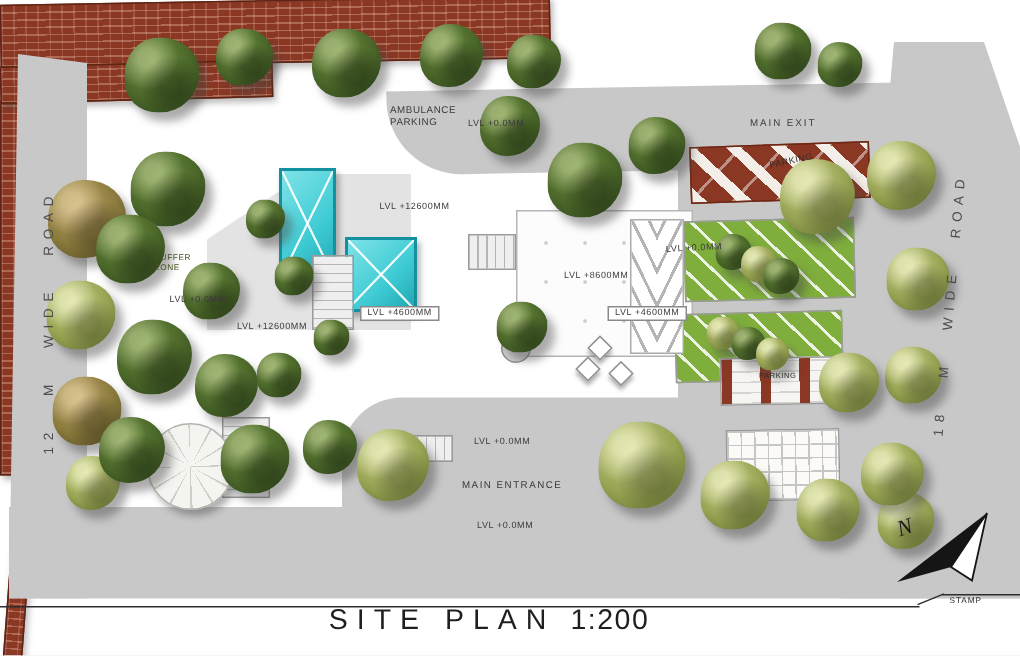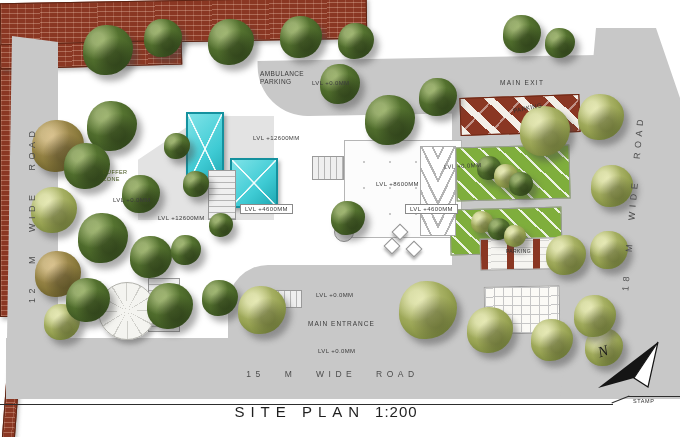--- a/index.html
+++ b/index.html
@@ -58,21 +58,21 @@
   .tree.brown{background:
     radial-gradient(circle at 62% 66%, rgba(0,0,0,.25) 0 16%, transparent 46%),
     radial-gradient(circle at 30% 28%, rgba(255,240,200,.4) 0 12%, transparent 42%),
     radial-gradient(circle at 38% 32%, #c0a368, #8a7a3c 55%, #574e23 92%);}
   
   .lbl{position:absolute;z-index:8;font-size:6px;color:#3b3b3b;letter-spacing:.4px;white-space:nowrap;}
   .boxlbl{background:#fff;border:1px solid #8a8a8a;padding:1px 4px;}
   .rlbl{position:absolute;z-index:8;font-size:9px;color:#4d4d4d;letter-spacing:4.5px;word-spacing:13px;white-space:nowrap;}
   .tline{position:absolute;border-top:1.5px solid #2d2d2d;z-index:9;}
   #title{position:absolute;z-index:9;left:206px;top:403px;width:240px;text-align:center;
-         font-size:15px;color:#1f1f1f;letter-spacing:6px;}
+         font-size:19px;color:#1f1f1f;letter-spacing:6px;}
   #title .scale{letter-spacing:1px;margin-left:10px;}
   #stamp{position:absolute;z-index:9;left:633px;top:398px;font-size:5.5px;color:#2d2d2d;letter-spacing:.6px;}
 </style>
 </head>
 <body>
 
 <div id="canvas">
 
   <div class="road" style="left:0;top:0;width:680px;height:437px;clip-path:polygon(12px 36px,58px 42px,58px 399px,6px 399px);z-index:1"></div>
   <div class="road" style="left:6px;top:338px;width:674px;height:61px;z-index:1"></div>
@@ -132,21 +132,20 @@
   <div class="lbl" style="left:376px;top:181px">LVL  +8600MM</div>
   <div class="lbl boxlbl" style="left:405px;top:204px">LVL  +4600MM</div>
   <div class="lbl" style="left:103px;top:169px;width:28px;white-space:normal;line-height:1.25;font-size:5.5px;color:#44551f">BUFFER ZONE</div>
   <div class="lbl" style="left:113px;top:197px">LVL  +0.0MM</div>
   <div class="lbl" style="left:316px;top:292px">LVL  +0.0MM</div>
   <div class="lbl" style="left:308px;top:320px;font-size:6.5px;letter-spacing:1px">MAIN ENTRANCE</div>
   <div class="lbl" style="left:318px;top:348px">LVL  +0.0MM</div>
   <div class="lbl" style="left:506px;top:248px;font-size:5px;color:#2e2e2e">PARKING</div>
 
   <div class="rlbl" style="left:-53px;top:213px;width:170px;text-align:center;transform:rotate(-90deg)">12 M  WIDE  ROAD</div>
-  <div class="rlbl" style="left:235px;top:369px;width:195px;text-align:center;font-size:8.5px">15 M  WIDE  ROAD</div>
   <div class="rlbl" style="left:538px;top:198px;width:190px;text-align:center;transform:rotate(-85deg)">18 M  WIDE  ROAD</div>
 
   <svg style="position:absolute;left:592px;top:334px;z-index:8" width="76" height="58" viewBox="0 0 76 58">
     <polygon points="6,54 66,8 42,44" fill="#151515"></polygon>
     <polygon points="66,8 42,44 56,53" fill="#ffffff" stroke="#151515" stroke-width="1.2"></polygon>
     <text x="6" y="22" font-size="15" font-style="italic" font-family="Liberation Serif, serif" fill="#1a1a1a" transform="rotate(-18 12 17)">N</text>
   </svg>
 
   <div class="tline" style="left:0;top:404px;width:613px"></div>
   <div class="tline" style="left:611px;top:399px;width:19px;transform:rotate(-22deg)"></div>

